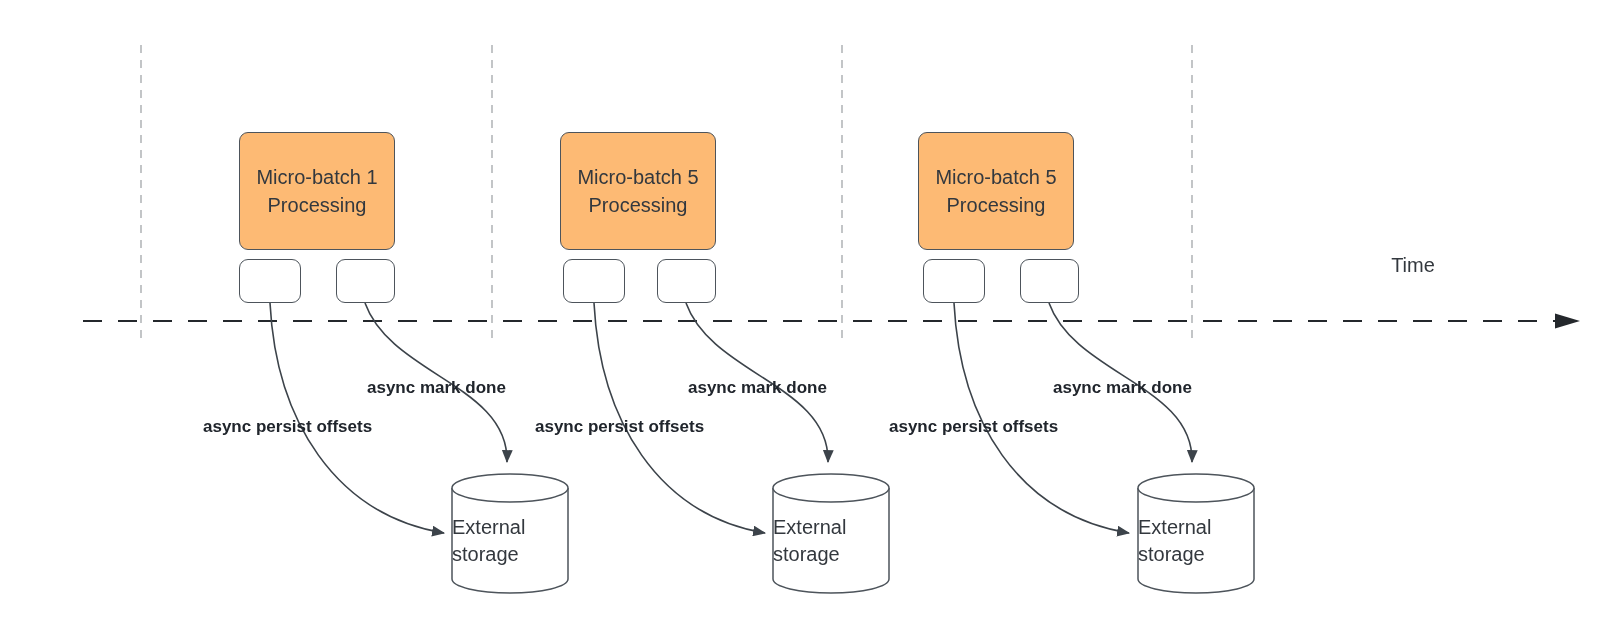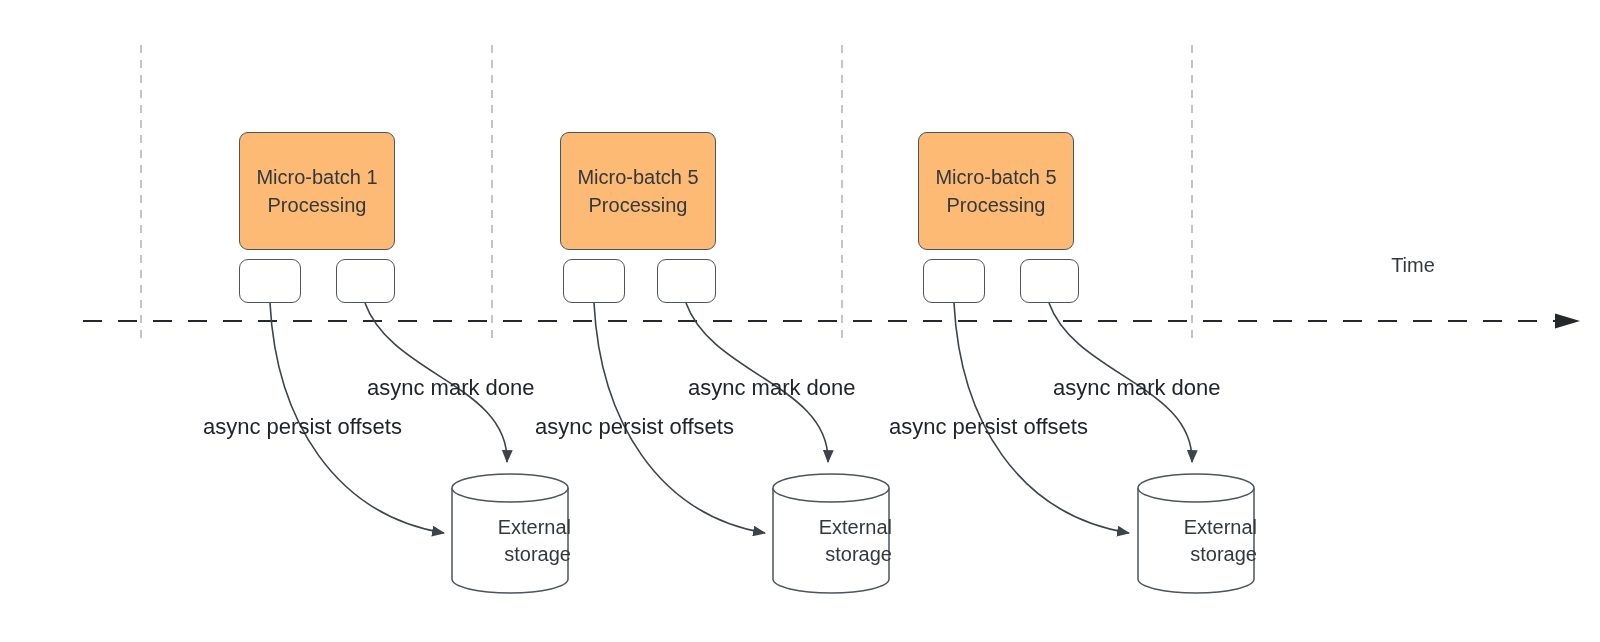--- a/index.html
+++ b/index.html
@@ -28,25 +28,25 @@
     position:absolute;top:124px;width:156px;height:118px;
     border:1.5px solid var(--shape-stroke);border-radius:9px;background:#fdba74;
     display:flex;align-items:center;justify-content:center;text-align:center;
     font-size:20px;line-height:28px;color:var(--shape-text);white-space:pre-line;margin-top:8px;
   }
   .mini-box{
     position:absolute;top:259px;width:62px;height:44px;
     border:1.5px solid var(--shape-stroke);border-radius:9px;background:#fff;
   }
   .edge-label{
-    position:absolute;font-size:22px;font-weight:400;color:var(--label-text);
+    position:absolute;font-size:17px;font-weight:700;color:var(--label-text);
     white-space:nowrap;line-height:20px;
   }
   .storage-label{
-    position:absolute;top:514px;width:119px;text-align:right;
+    position:absolute;top:514px;width:119px;text-align:left;
     font-size:20px;line-height:27px;color:var(--shape-text);white-space:pre-line;
   }
   .time-label{
     position:absolute;left:1378px;top:254px;width:70px;text-align:center;
     font-size:20px;color:var(--shape-text);
   }
 </style>
 </head>
 <body>
 

